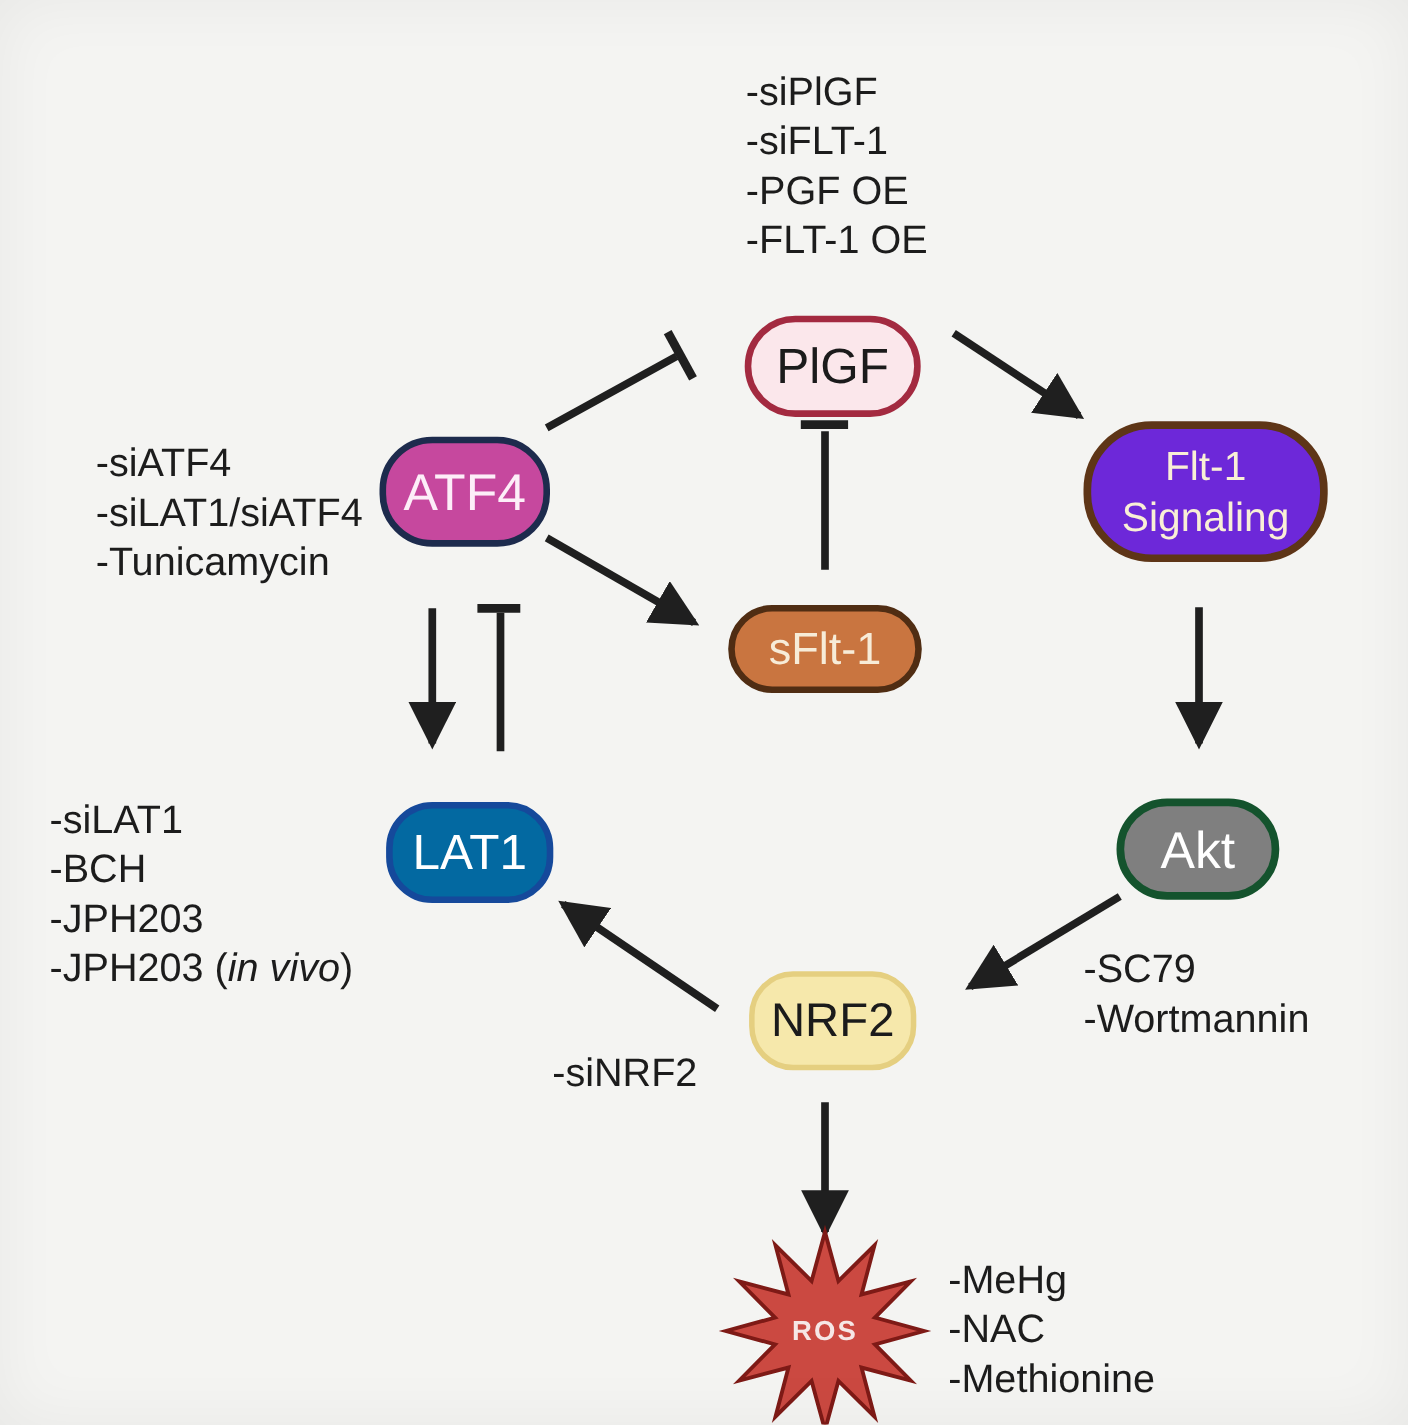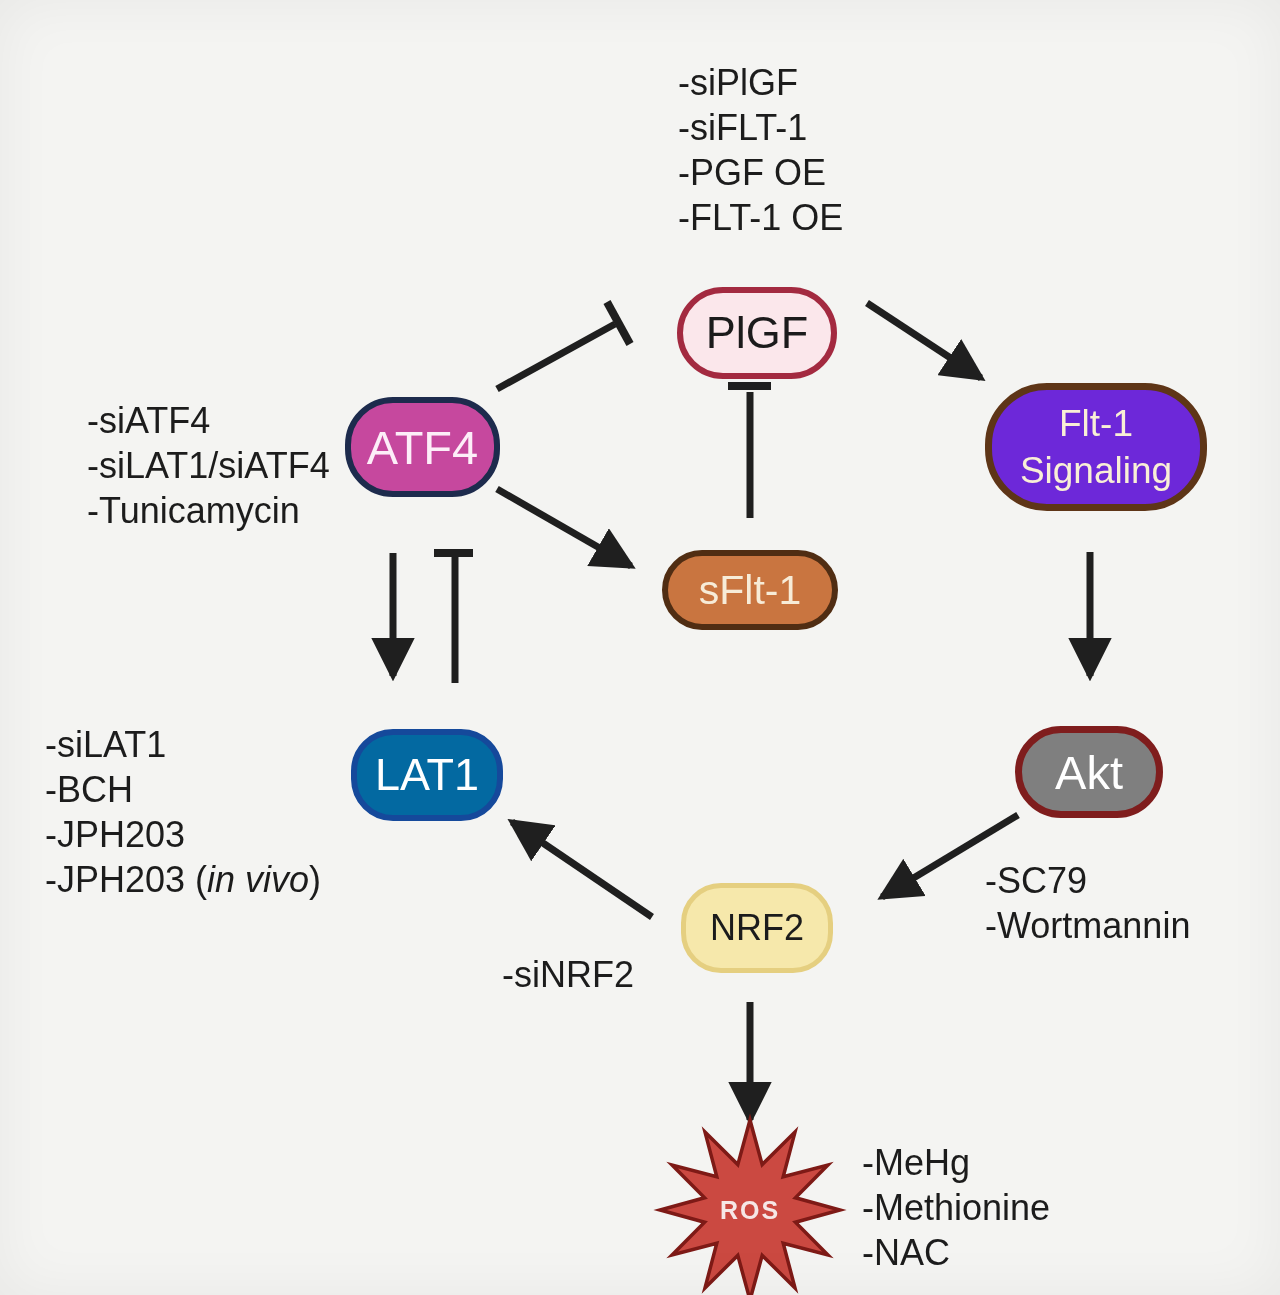--- a/index.html
+++ b/index.html
@@ -19,22 +19,22 @@
 
   .node{
     position:absolute;display:flex;align-items:center;justify-content:center;
     text-align:center;box-sizing:border-box;font-weight:500;
   }
   .node-plgf{left:677px;top:255px;width:160px;height:92px;background:#fbe7eb;border:6px solid #a32a40;border-radius:46px;color:#1b1b1b;font-size:45px;margin-top:32px;}
   .node-atf4{left:345px;top:397px;width:155px;height:100px;background:#c6489e;border:6px solid #1d2b4d;border-radius:48px;color:#fdeef8;font-size:47px;}
   .node-flt1{left:985px;top:383px;width:222px;height:128px;background:#6d28d9;border:7px solid #5e3517;border-radius:62px;color:#f9efd6;font-size:37px;line-height:47px;flex-direction:column;}
   .node-sflt1{left:662px;top:550px;width:176px;height:80px;background:#c97540;border:6px solid #502d13;border-radius:44px;color:#f7ecd8;font-size:41px;}
   .node-lat1{left:351px;top:729px;width:152px;height:92px;background:#0369a1;border:6px solid #15499b;border-radius:42px;color:#ffffff;font-size:45px;}
-  .node-akt{left:1015px;top:726px;width:148px;height:92px;background:#7f7f7f;border:7px solid #7f1d1d;border-radius:46px;color:#ffffff;font-size:47px;}
-  .node-nrf2{left:681px;top:883px;width:152px;height:90px;background:#f6e8ab;border:5px solid #e5cf80;border-radius:40px;color:#1b1b1b;font-size:36px;}
+  .node-akt{left:1015px;top:726px;width:148px;height:92px;background:#7f7f7f;border:7px solid #14532d;border-radius:46px;color:#ffffff;font-size:47px;}
+  .node-nrf2{left:681px;top:883px;width:152px;height:90px;background:#f6e8ab;border:5px solid #e5cf80;border-radius:40px;color:#1b1b1b;font-size:43px;}
 
   .anno{
     position:absolute;color:#1c1c1c;font-size:36px;font-weight:500;
     line-height:45px;white-space:nowrap;
   }
   .anno-top{left:678px;top:36px;margin-top:24px;}
   .anno-atf4{left:63px;top:398px;margin-left:24px;}
   .anno-lat1{left:45px;top:722px;}
   .anno-nrf2{left:502px;top:952px;}
   .anno-akt{left:985px;top:858px;}
@@ -139,17 +139,17 @@
 
   <div class="anno anno-nrf2">-siNRF2</div>
 
   <div class="anno anno-akt">
     <div>-SC79</div>
     <div>-Wortmannin</div>
   </div>
 
   <div class="anno anno-ros">
     <div>-MeHg</div>
+    <div>-NAC</div>
     <div>-Methionine</div>
-    <div>-NAC</div>
   </div>
 
 </div>
 
 </body></html>

